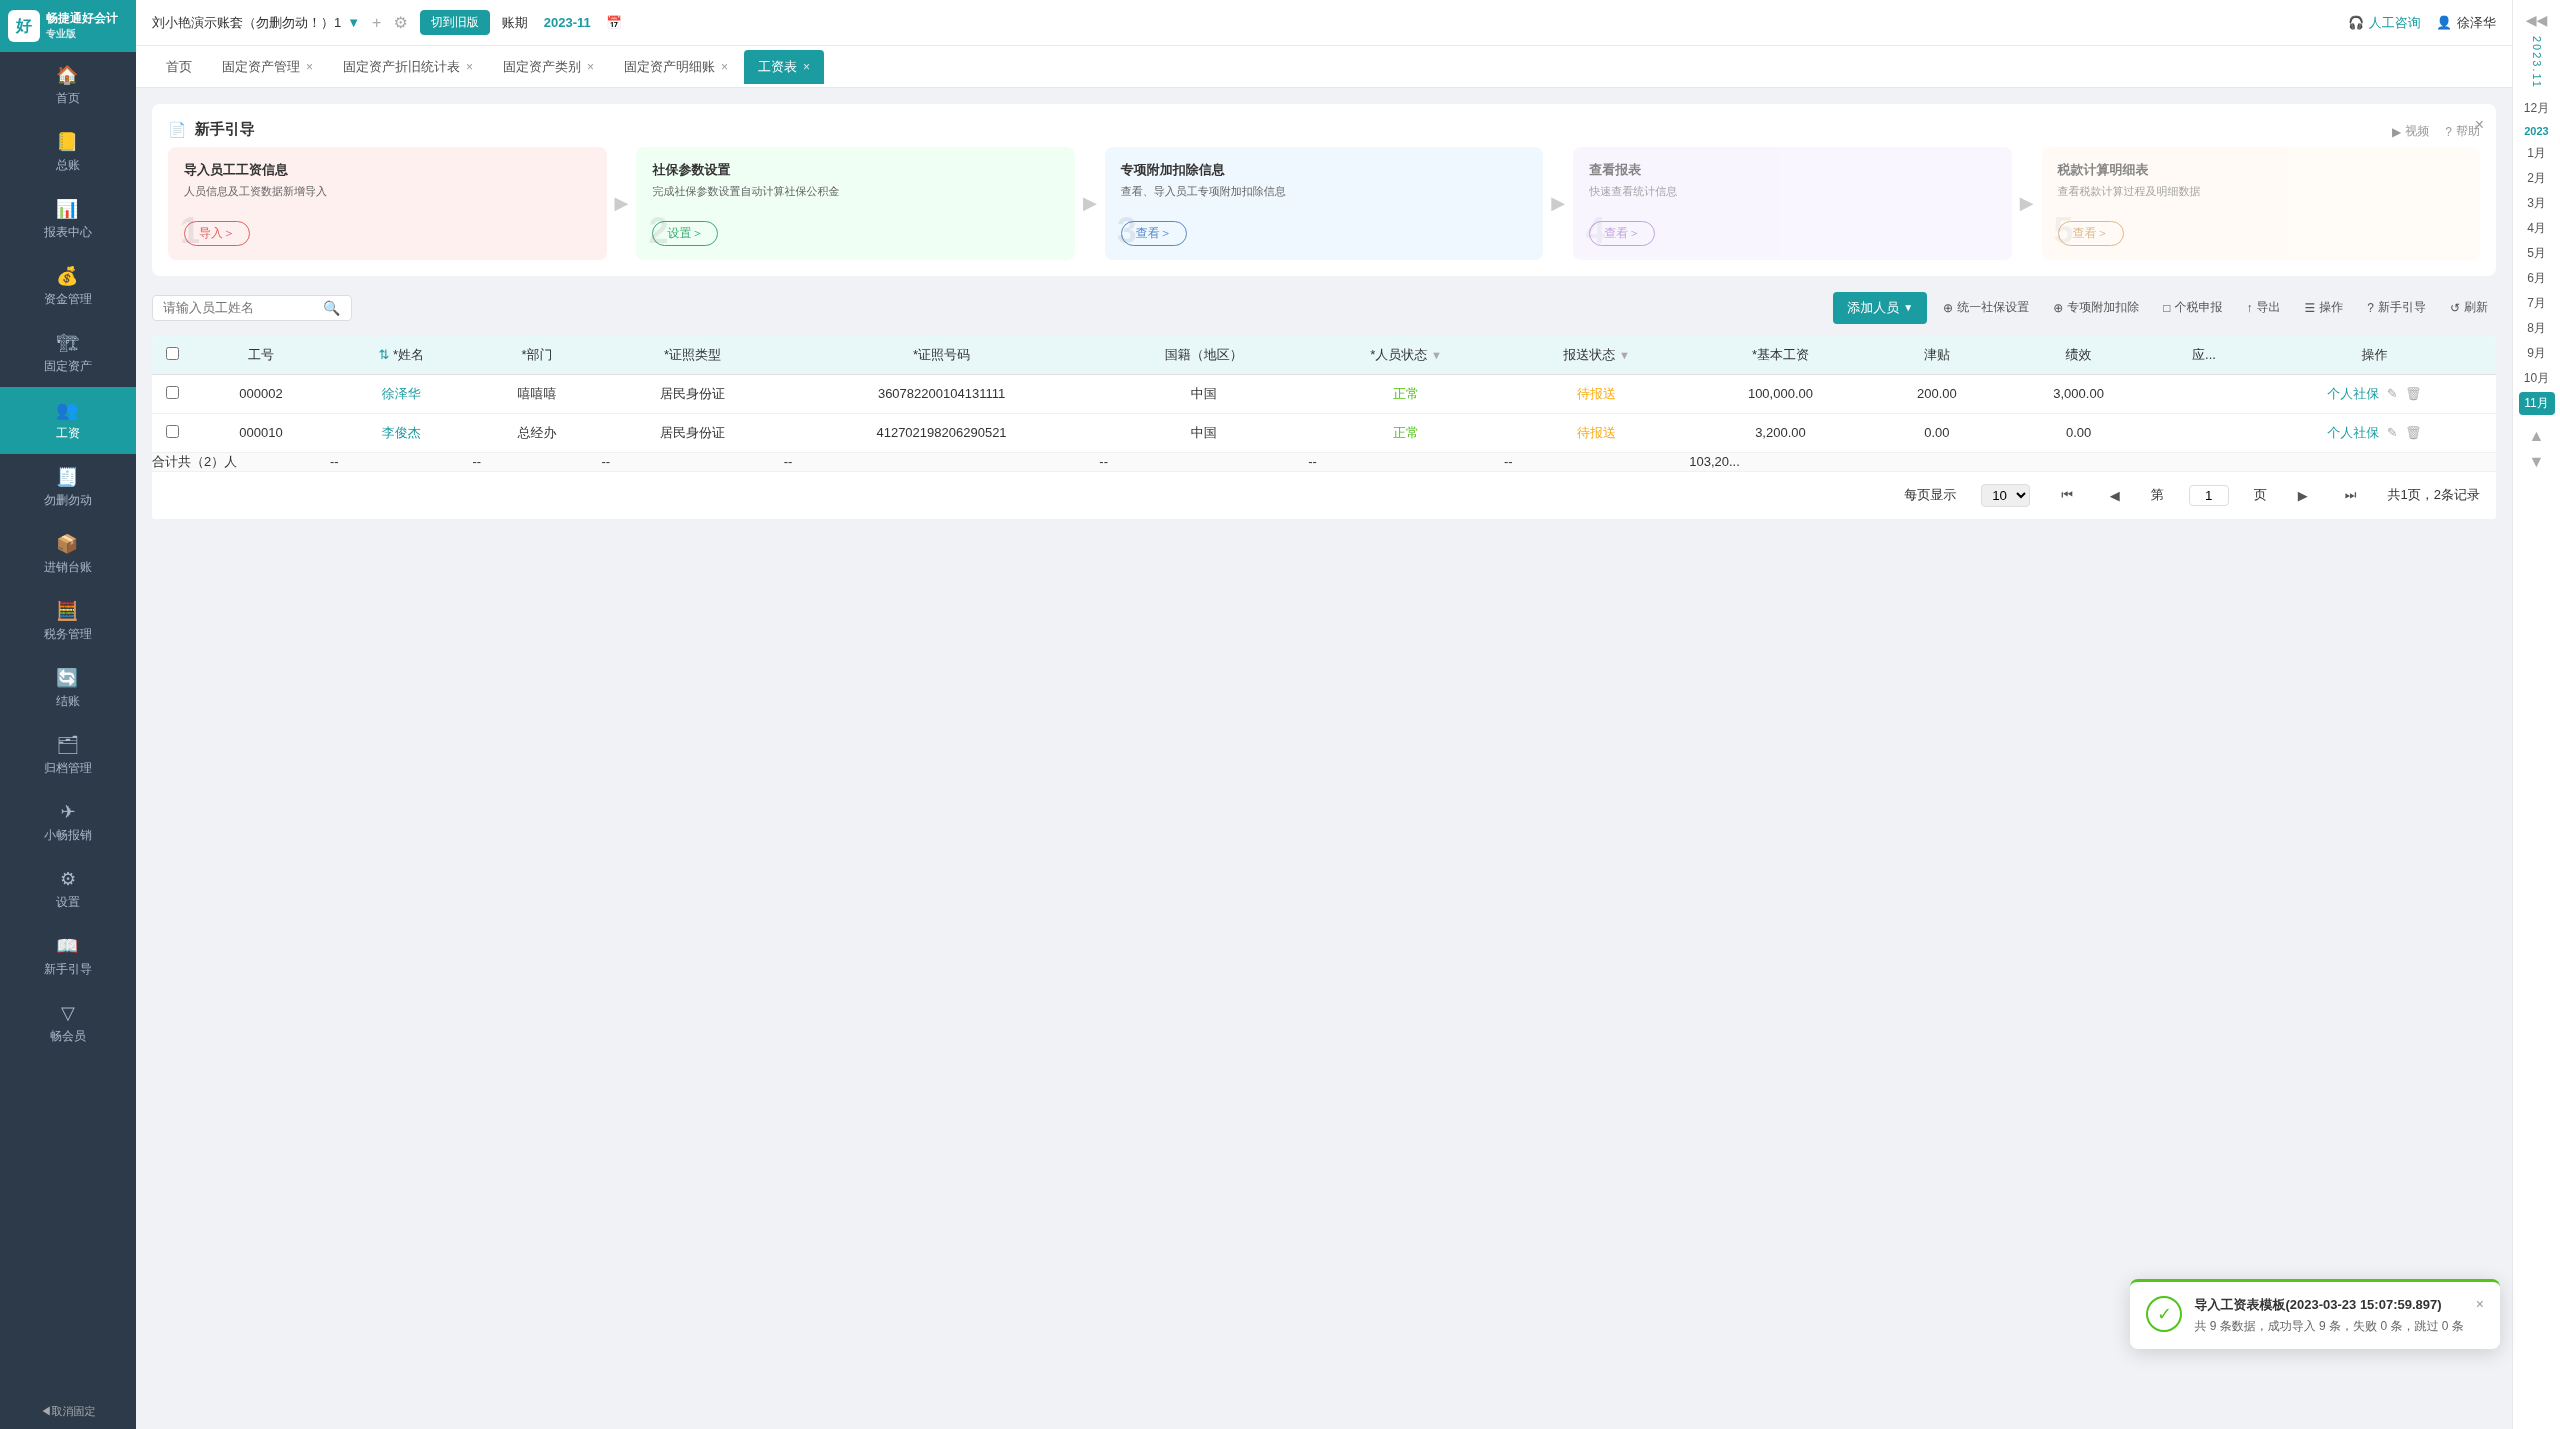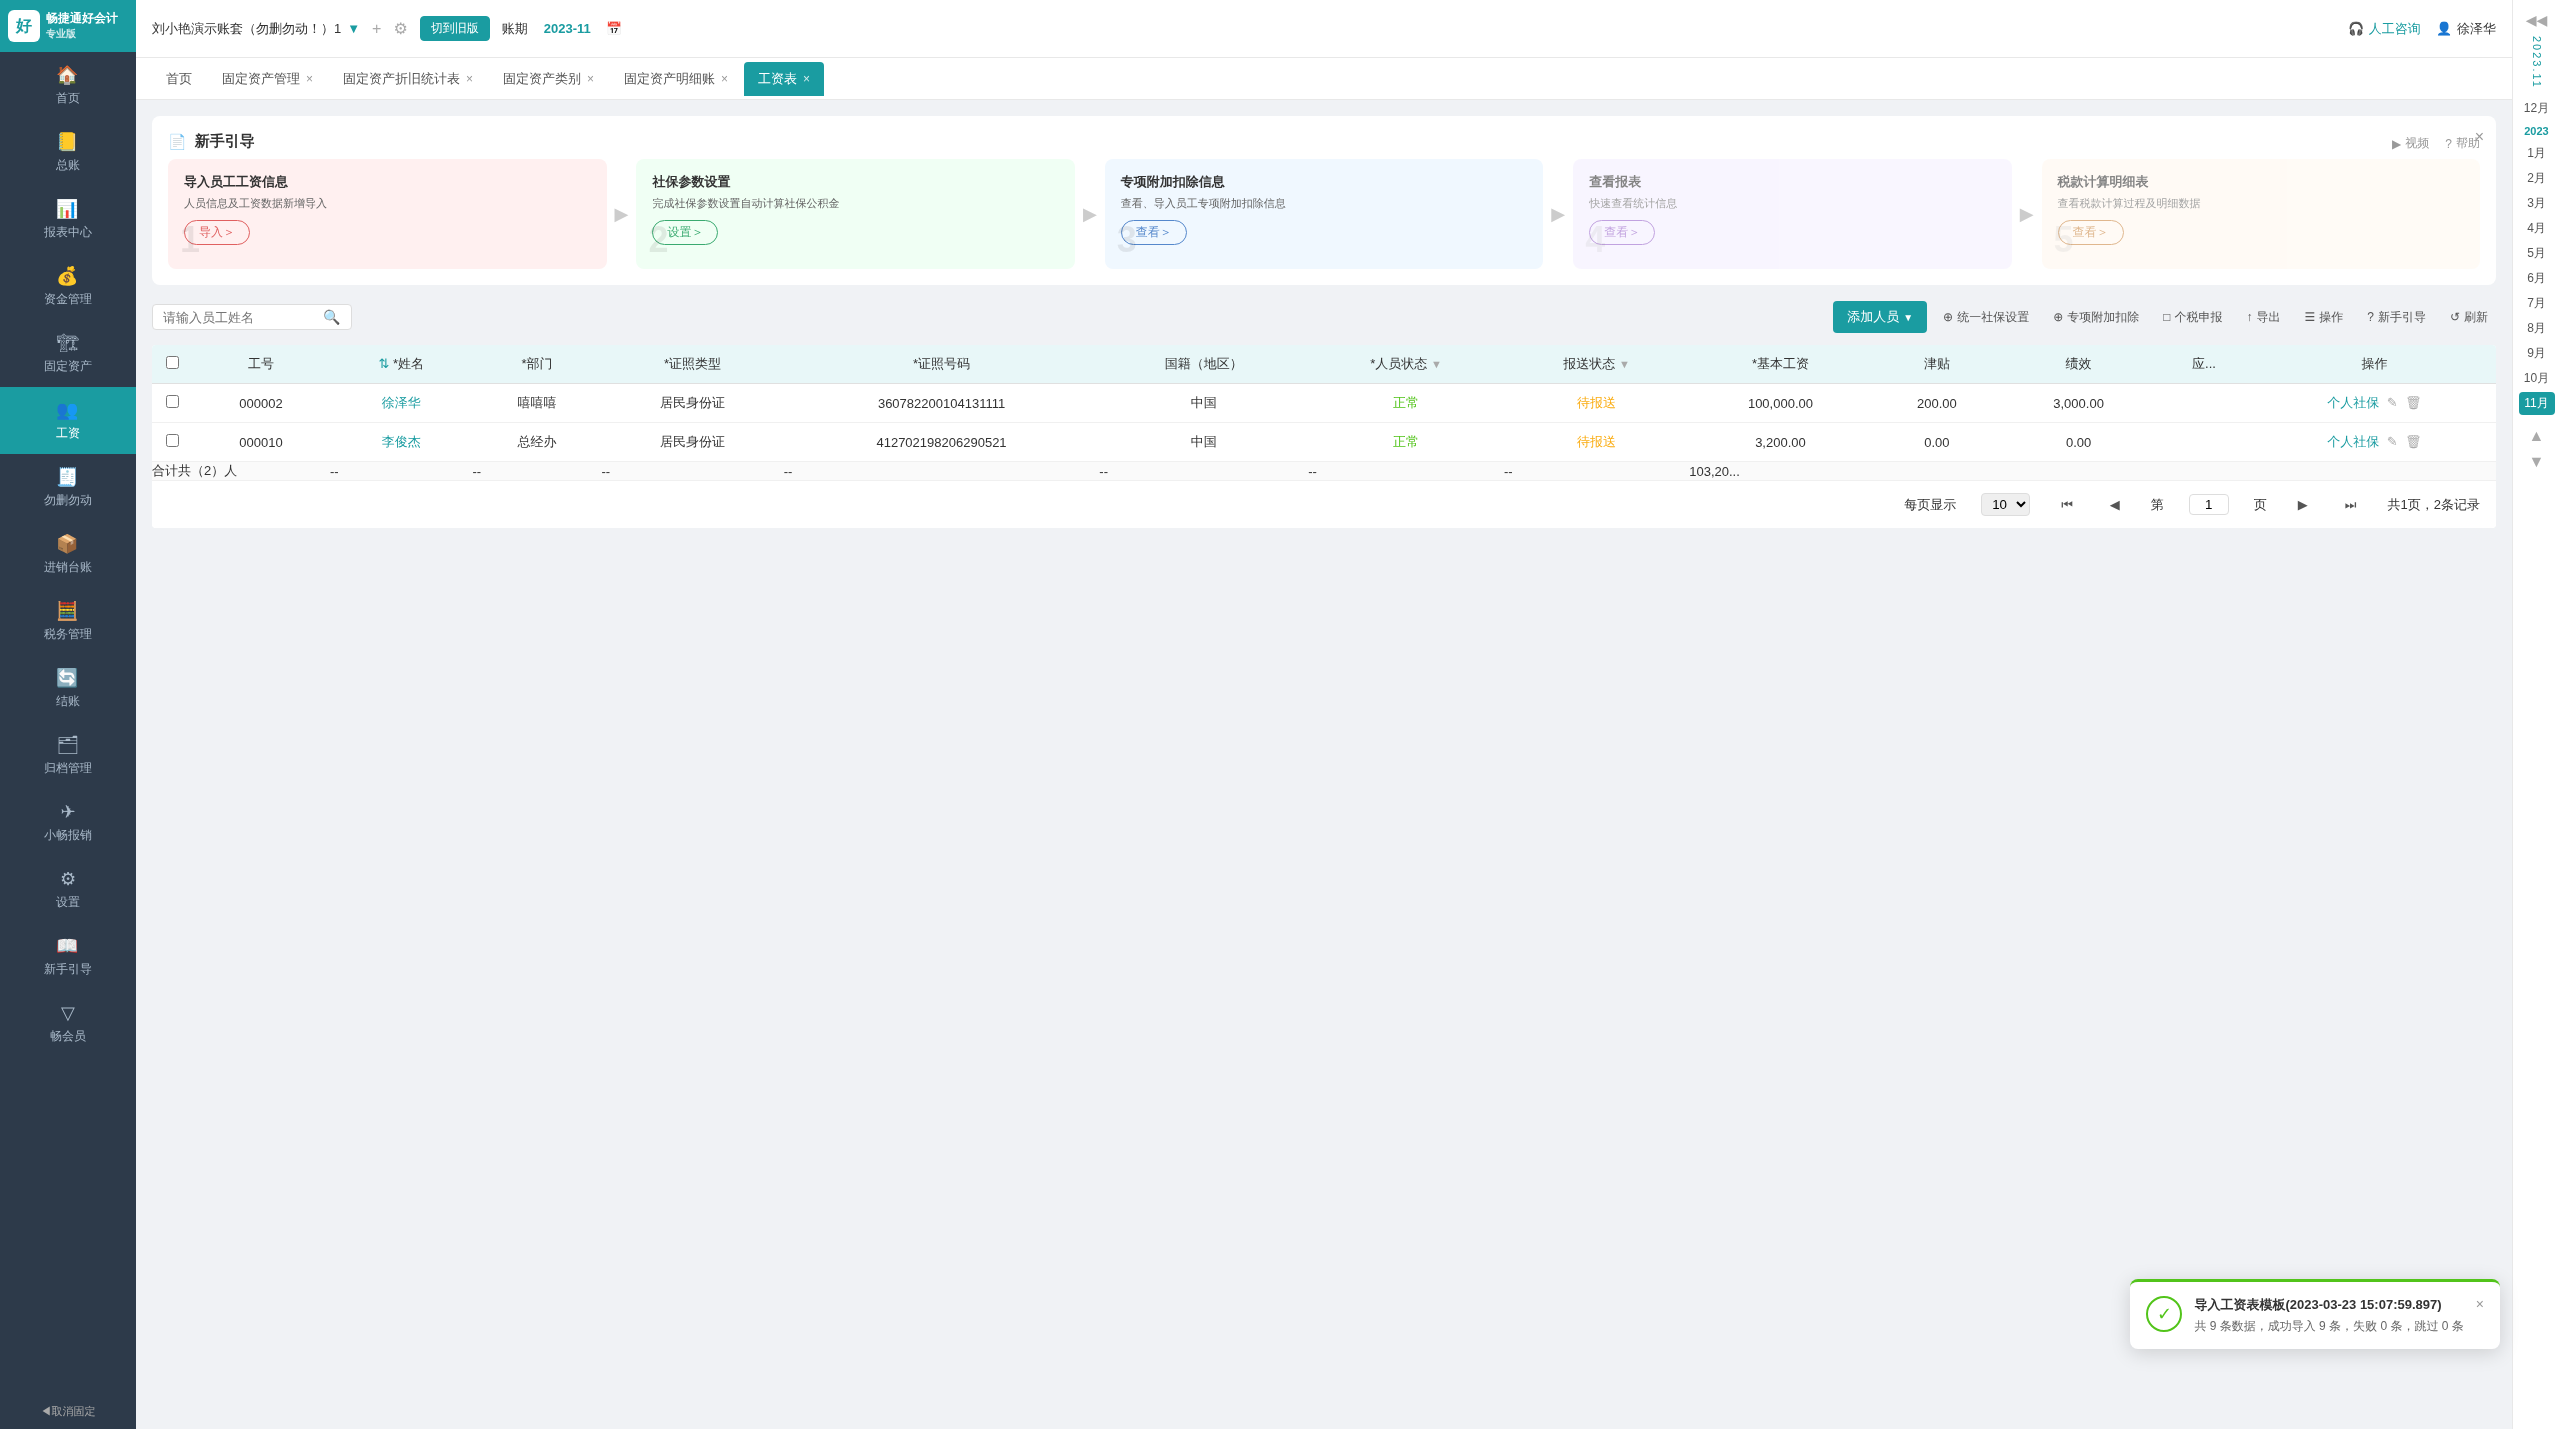--- a/index.html
+++ b/index.html
@@ -66,21 +66,21 @@
     .main-content {
       flex: 1;
       display: flex;
       flex-direction: column;
       overflow: hidden;
     }
 
     
     .topbar {
       background: white;
-      height: 58px;
+      height: 46px;
       display: flex;
       align-items: center;
       padding: 0 16px;
       border-bottom: 1px solid #e8e8e8;
       gap: 12px;
       flex-shrink: 0;
     }
     .topbar-account {
       display: flex; align-items: center; gap: 6px;
       font-size: 13px; color: #333;
@@ -172,21 +172,21 @@
     }
     .wizard-step-title { font-size: 13px; font-weight: bold; color: #333; margin-bottom: 4px; }
     .wizard-step-desc { font-size: 11px; color: #666; line-height: 1.5; }
     .wizard-step-btn {
       display: inline-block;
       border: 1px solid currentColor;
       border-radius: 20px;
       padding: 3px 14px;
       font-size: 12px;
       cursor: pointer;
-      margin-top: 8px;
+      margin-top: 21px;
     }
     .wizard-step-1 .wizard-step-btn { color: #e06060; border-color: #e06060; }
     .wizard-step-2 .wizard-step-btn { color: #3aaa70; border-color: #3aaa70; }
     .wizard-step-3 .wizard-step-btn { color: #5588cc; border-color: #5588cc; }
     .wizard-step-4 .wizard-step-btn { color: #9966cc; border-color: #9966cc; }
     .wizard-step-5 .wizard-step-btn { color: #cc8844; border-color: #cc8844; }
     .wizard-close { position: absolute; top: 12px; right: 12px; cursor: pointer; color: #999; font-size: 16px; }
 
     
     .toolbar {

